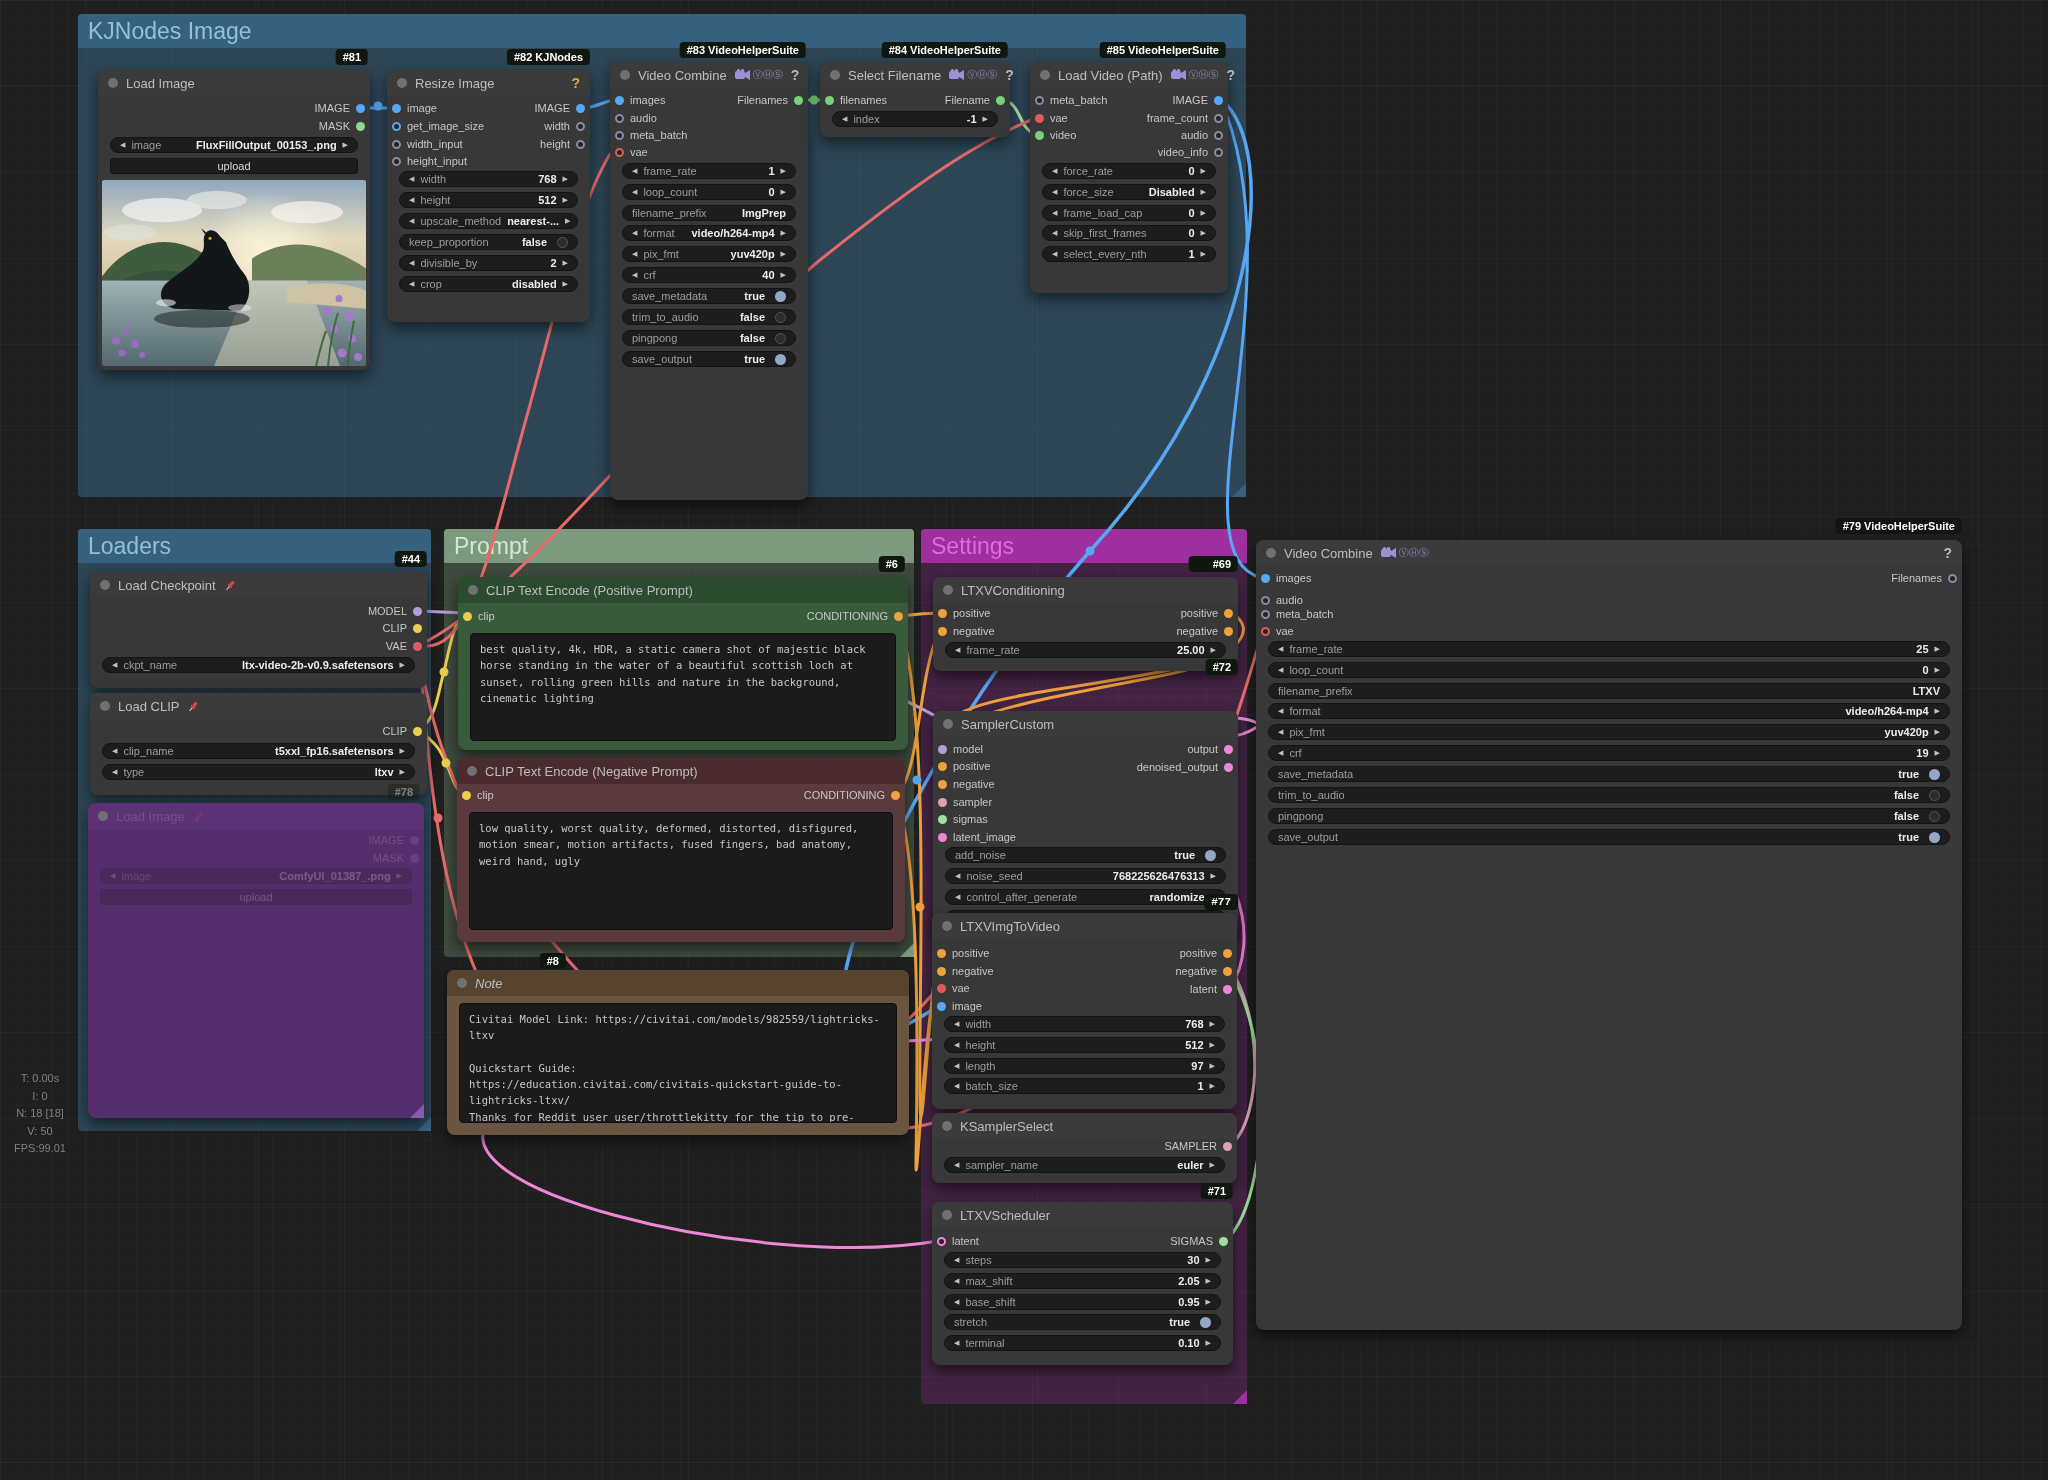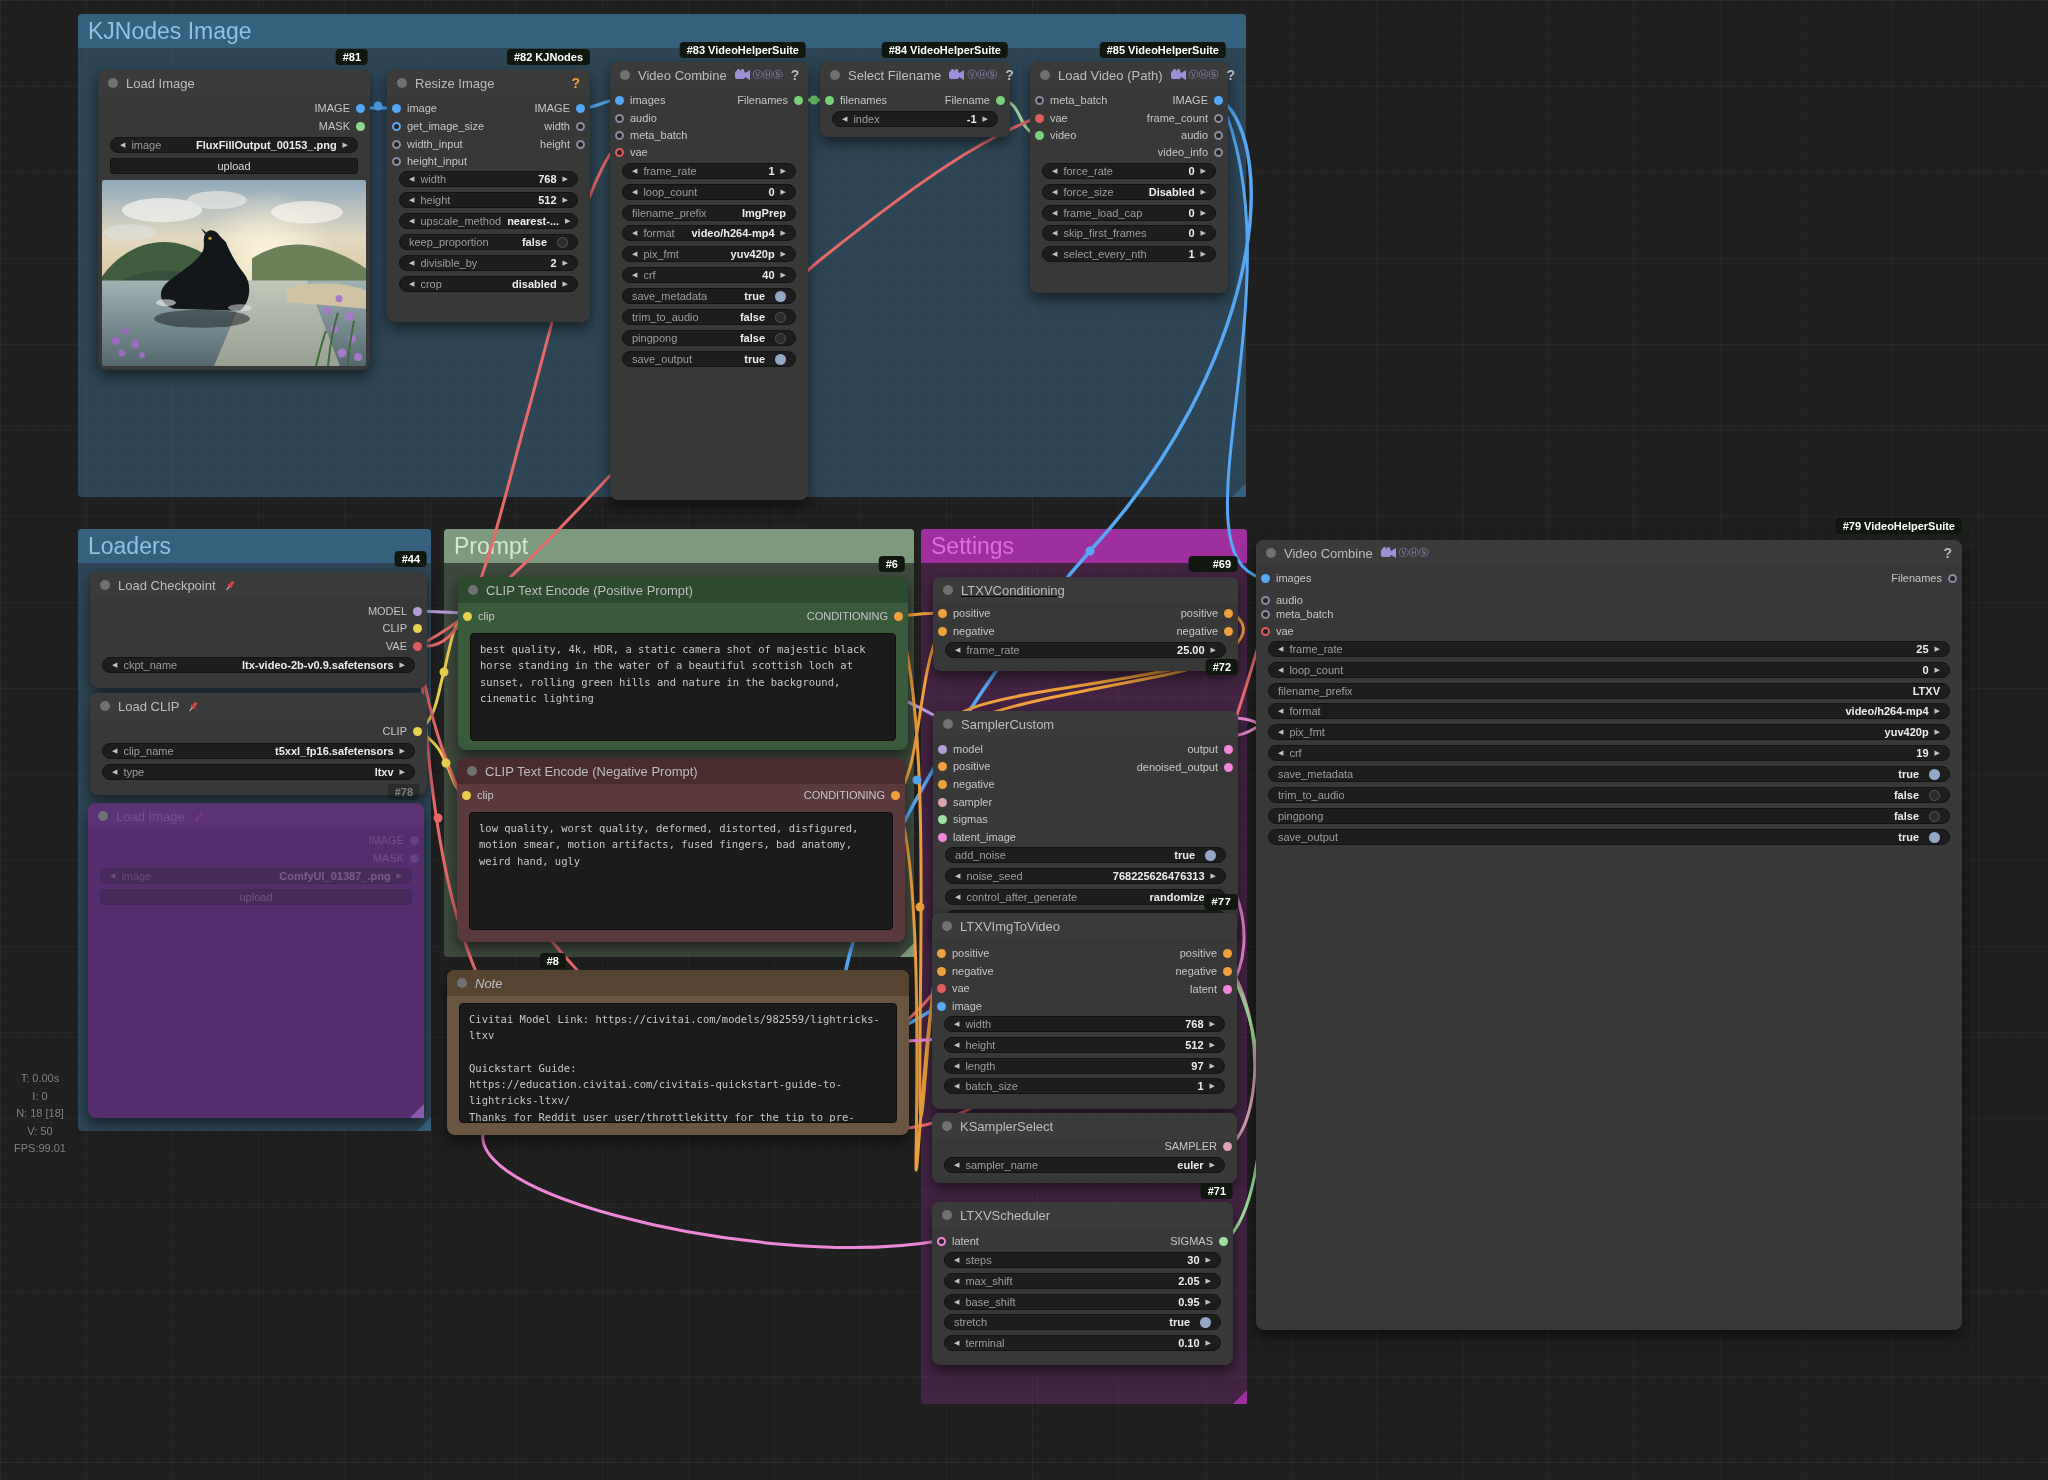--- a/index.html
+++ b/index.html
@@ -584,21 +584,21 @@
         <div class="collapse-dot"></div>
         <div class="node-title">Note</div>
       </div>
       <div class="textarea" style="left: 12px; right: 12px; top: 33px; height: 120px;">Civitai Model Link: https://civitai.com/models/982559/lightricks-ltxv
 
 Quickstart Guide:
 https://education.civitai.com/civitais-quickstart-guide-to-lightricks-ltxv/
 Thanks for Reddit user user/throttlekitty for the tip to pre-process images before passing in, which reduces "no motion" outputs!</div>
     </div>
     <div class="node" style="left: 933px; top: 577px; width: 305px; height: 94px; background: rgb(56, 56, 56);">
-      <div class="node-header" style="background: rgb(59, 59, 59); text-decoration: underline;">
+      <div class="node-header" style="background: rgb(59, 59, 59);">
         <div class="collapse-dot"></div>
         <div class="node-title">LTXVConditioning</div>
       </div>
       <div class="slot in" style="top: 28px;">
         <div class="sdot" style="background: rgb(239, 161, 61);"></div>
         <div>positive</div>
       </div>
       <div class="slot in" style="top: 46px;">
         <div class="sdot" style="background: rgb(239, 161, 61);"></div>
         <div>negative</div>

